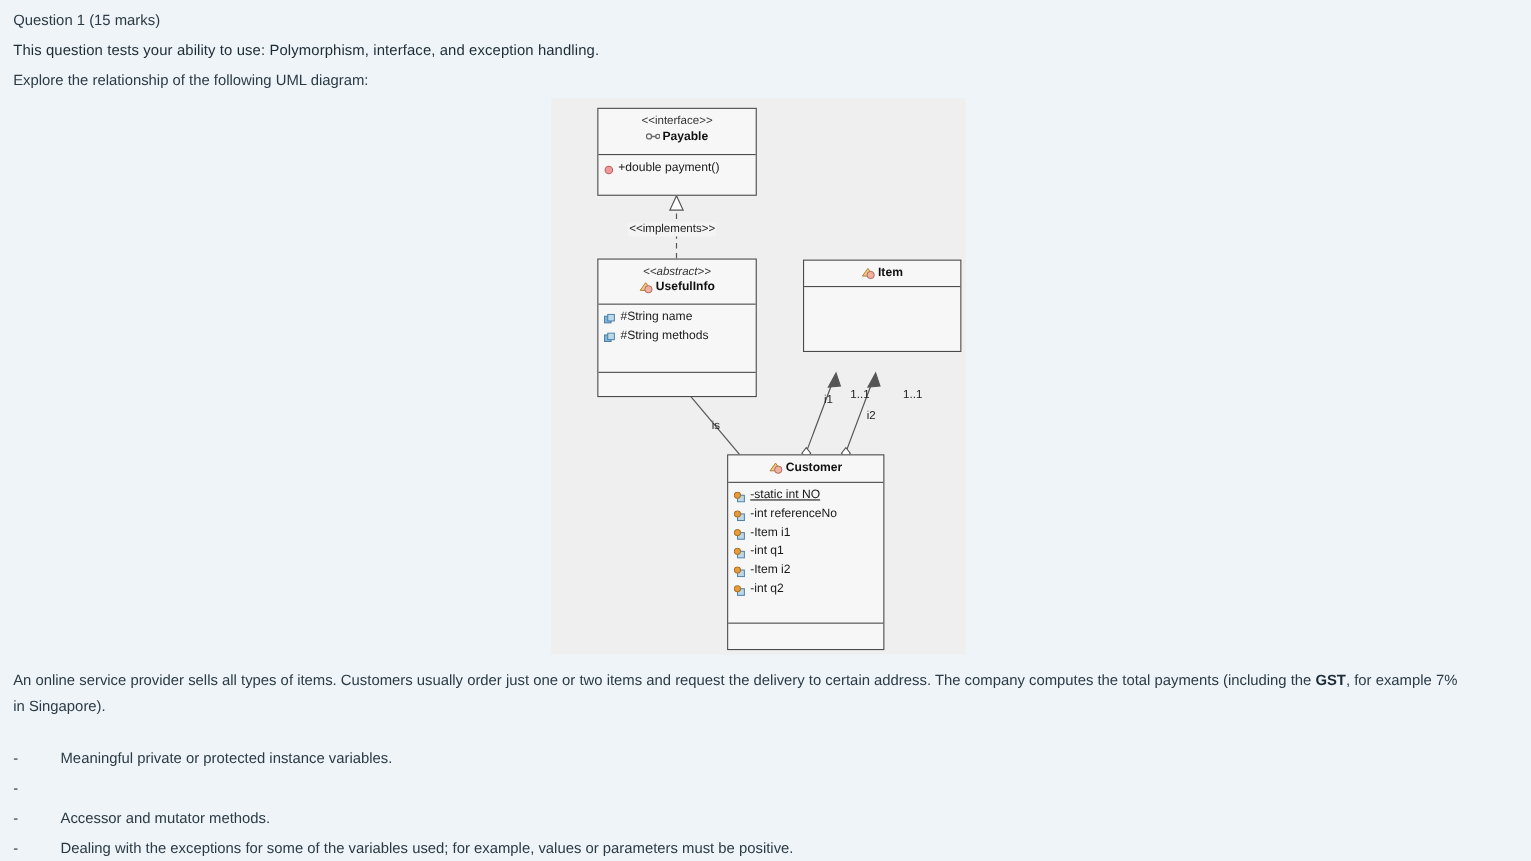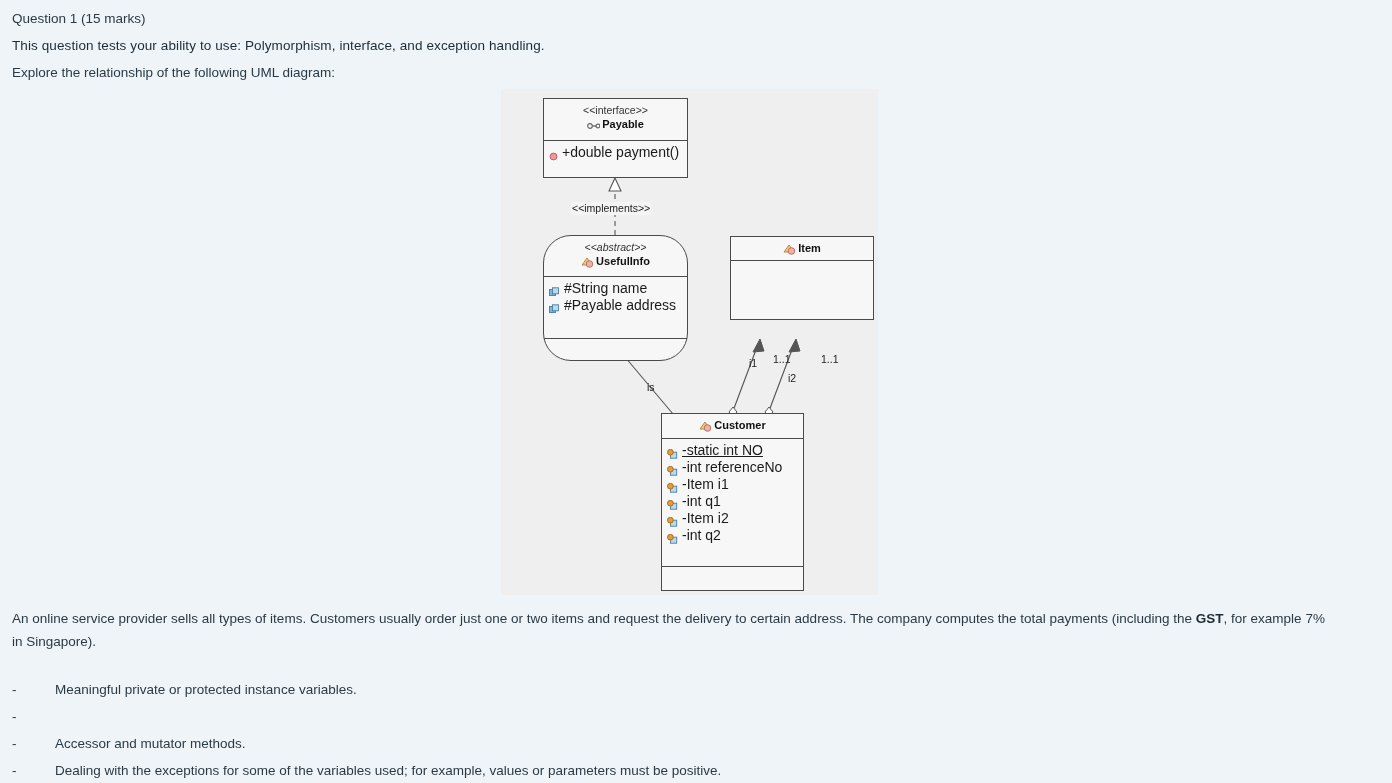--- a/index.html
+++ b/index.html
@@ -123,21 +123,21 @@
   }
   .stereo.ital { font-style: italic; }
   .cname {
     font-size: 11px;
     font-weight: bold;
     color: #111;
     line-height: 15px;
     white-space: nowrap;
   }
   .member {
-    font-size: 14px;
+    font-size: 11px;
     color: #1a1a1a;
     line-height: 17px;
     white-space: nowrap;
     display: flex;
     align-items: center;
   }
   .member .mtext { margin-left: 2px; }
   .member .mtext.underline { text-decoration: underline; }
 
   
@@ -215,21 +215,21 @@
               <circle cx="4.5" cy="4.5" r="3.4" fill="#ef9a9a" stroke="#c06060" stroke-width="1"></circle>
             </svg>
           </span>
             <span class="mtext">+double payment()</span>
         </div>
       </div>
     </div>
 
     <div class="lbl boxed" style="left:70px; top:113px;">&lt;&lt;implements&gt;&gt;</div>
 
-    <div class="umlbox" style="left:42px; top:146px; width:145px; height:126px;border-radius:28px;">
+    <div class="umlbox" style="left:42px; top:146px; width:145px; height:126px;">
       <div class="sec hdr" style="height:40px;">
         <div class="stereo ital">&lt;&lt;abstract&gt;&gt;</div>
         <div class="cname">
           <span class="ico ico-class">
             <svg width="13" height="11" viewBox="0 0 13 11">
               <polygon points="1,8 6,1 11,8" fill="#f6c77f" stroke="#b08038" stroke-width=".9"></polygon>
               <circle cx="8.5" cy="7" r="3.3" fill="#f0b0a4" stroke="#b06b5c" stroke-width=".9"></circle>
             </svg>
           </span><span>UsefulInfo</span>
         </div>
@@ -244,21 +244,21 @@
           </span>
             <span class="mtext">#String name</span>
         </div>
         <div class="member">
           <span class="ico ico-prot">
             <svg width="11" height="10" viewBox="0 0 11 10">
               <rect x="0.5" y="2.5" width="6" height="6" fill="#7fb5d8" stroke="#4a7ea3" stroke-width=".9"></rect>
               <rect x="3.5" y="0.8" width="6" height="6" fill="#bcd9ea" stroke="#4a7ea3" stroke-width=".9"></rect>
             </svg>
           </span>
-            <span class="mtext">#Payable address</span>
+            <span class="mtext">#String methods</span>
         </div>
       </div>
       <div class="sec div" style="height:23px;"></div>
     </div>
 
     <div class="lbl" style="left:146px; top:292px;">is</div>
 
     <div class="umlbox" style="left:229px; top:147px; width:144px; height:84px;">
       <div class="sec hdr" style="height:23px;">
         <div class="cname">

